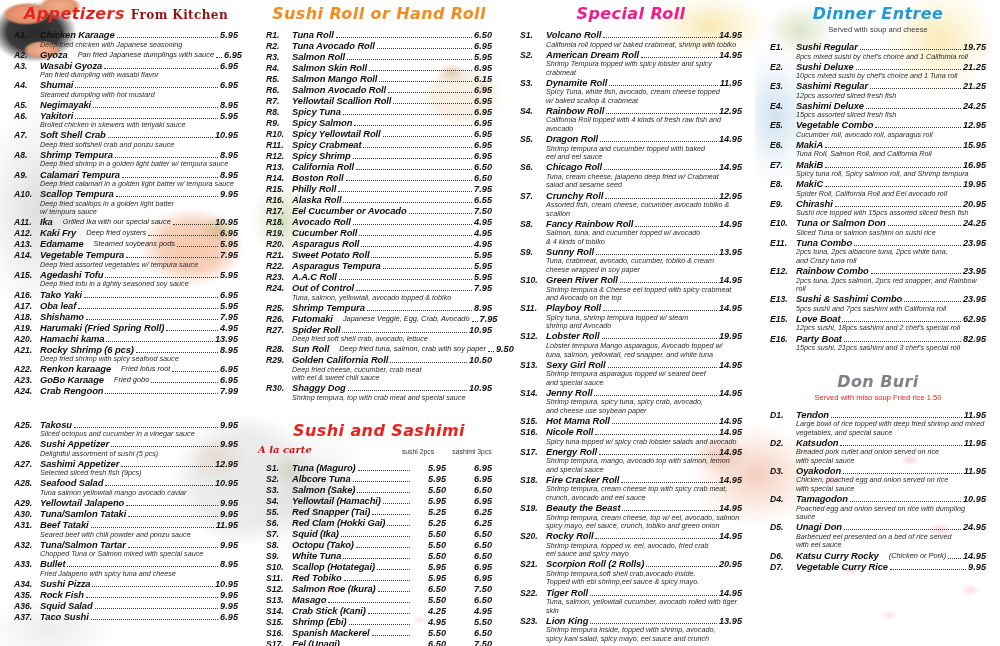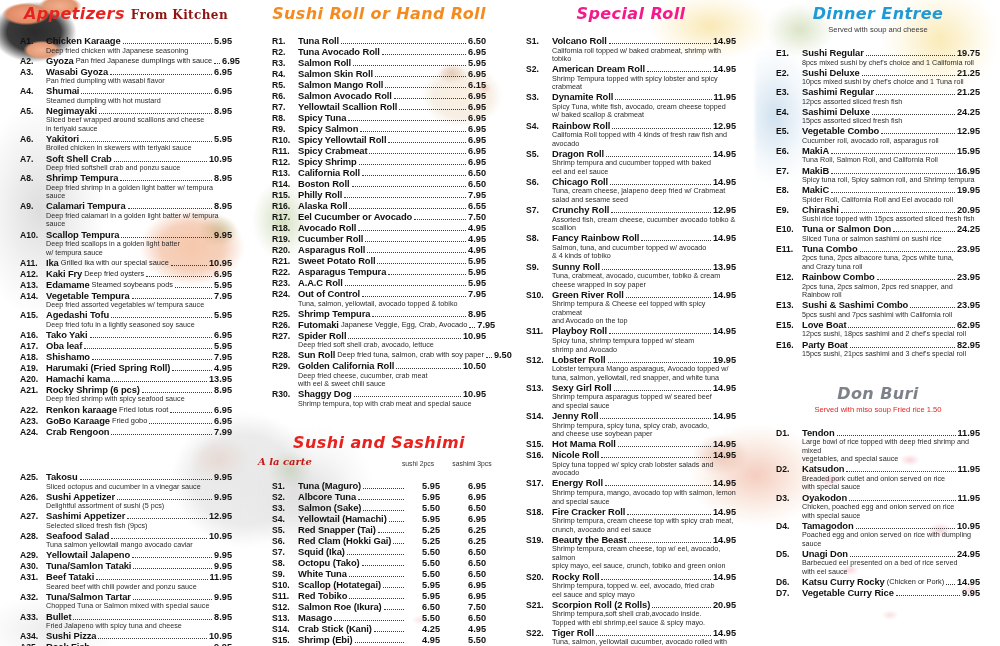--- a/index.html
+++ b/index.html
@@ -87,26 +87,26 @@
   .head.red .h-main{color:#e8231f;}
   .head.red .h-sub{color:#8d1410;font-family:"DejaVu Serif",serif;}
   .head.pink .h-main{color:#f5198c;}
   .head.orange .h-main{color:#f58b1f;}
   .head.blue .h-main{color:#1f9ad6;}
   .head.grey .h-main{color:#7d8189;}
   .subnote{text-align:center;font-size:7.6px;color:#3a3a3a;margin:-2px 0 3px 0;}
   .subnote.red{color:#e8231f;}
 
   
-  ul.items{list-style:none;margin:14px;padding:0;}
+  ul.items{list-style:none;margin:8px;padding:0;font-style:italic;}
   li.item{margin:0 0 0.5px 0;}
   .row{display:flex;align-items:flex-end;font-size:8.6px;line-height:10.5px;}
   .code{width:26px;flex:0 0 26px;font-weight:bold;color:#111;font-size:8.6px;}
   .nm{font-weight:bold;color:#111;white-space:nowrap;font-size:9.4px;letter-spacing:-.1px;}
-  .inl{font-weight:normal;font-size:7.4px;color:#232323;padding-left:2px;white-space:nowrap;}
+  .inl{font-weight:normal;font-size:7.4px;color:#232323;padding-left:10px;white-space:nowrap;}
   .dots{flex:1;border-bottom:1.2px dotted #3b3b3b;margin:0 2px 2.5px 2px;min-width:6px;}
   .pr{font-weight:bold;color:#111;font-size:9.2px;white-space:nowrap;}
   .desc{font-size:7.2px;color:#2b2b2b;line-height:8.6px;padding-left:26px;}
 
   
   .row2 .p1{width:34px;text-align:right;font-weight:bold;font-size:9.2px;color:#111;}
   .row2 .p2{width:46px;text-align:right;font-weight:bold;font-size:9.2px;color:#111;}
   .alacarte{display:flex;align-items:flex-end;margin:2px 0 1px 0;}
   .alacarte .ac{font-family:"DejaVu Serif",serif;font-weight:bold;font-style:italic;
     font-size:10px;color:#c41a16;flex:1;}
@@ -182,21 +182,20 @@
           </div>
           <div class="desc">Steamed dumpling with hot mustard</div>
         </li>
         <li class="item">
           <div class="row">
             <span class="code">A5.</span>
             <span class="nm">Negimayaki</span>
             <span class="dots"></span>
             <span class="pr">8.95</span>
           </div>
-          <div class="desc">Sliced beef wrapped around scallions and cheese<br>in teriyaki sauce</div>
         </li>
         <li class="item">
           <div class="row">
             <span class="code">A6.</span>
             <span class="nm">Yakitori</span>
             <span class="dots"></span>
             <span class="pr">5.95</span>
           </div>
           <div class="desc">Broiled chicken in skewers with teriyaki sauce</div>
         </li>

